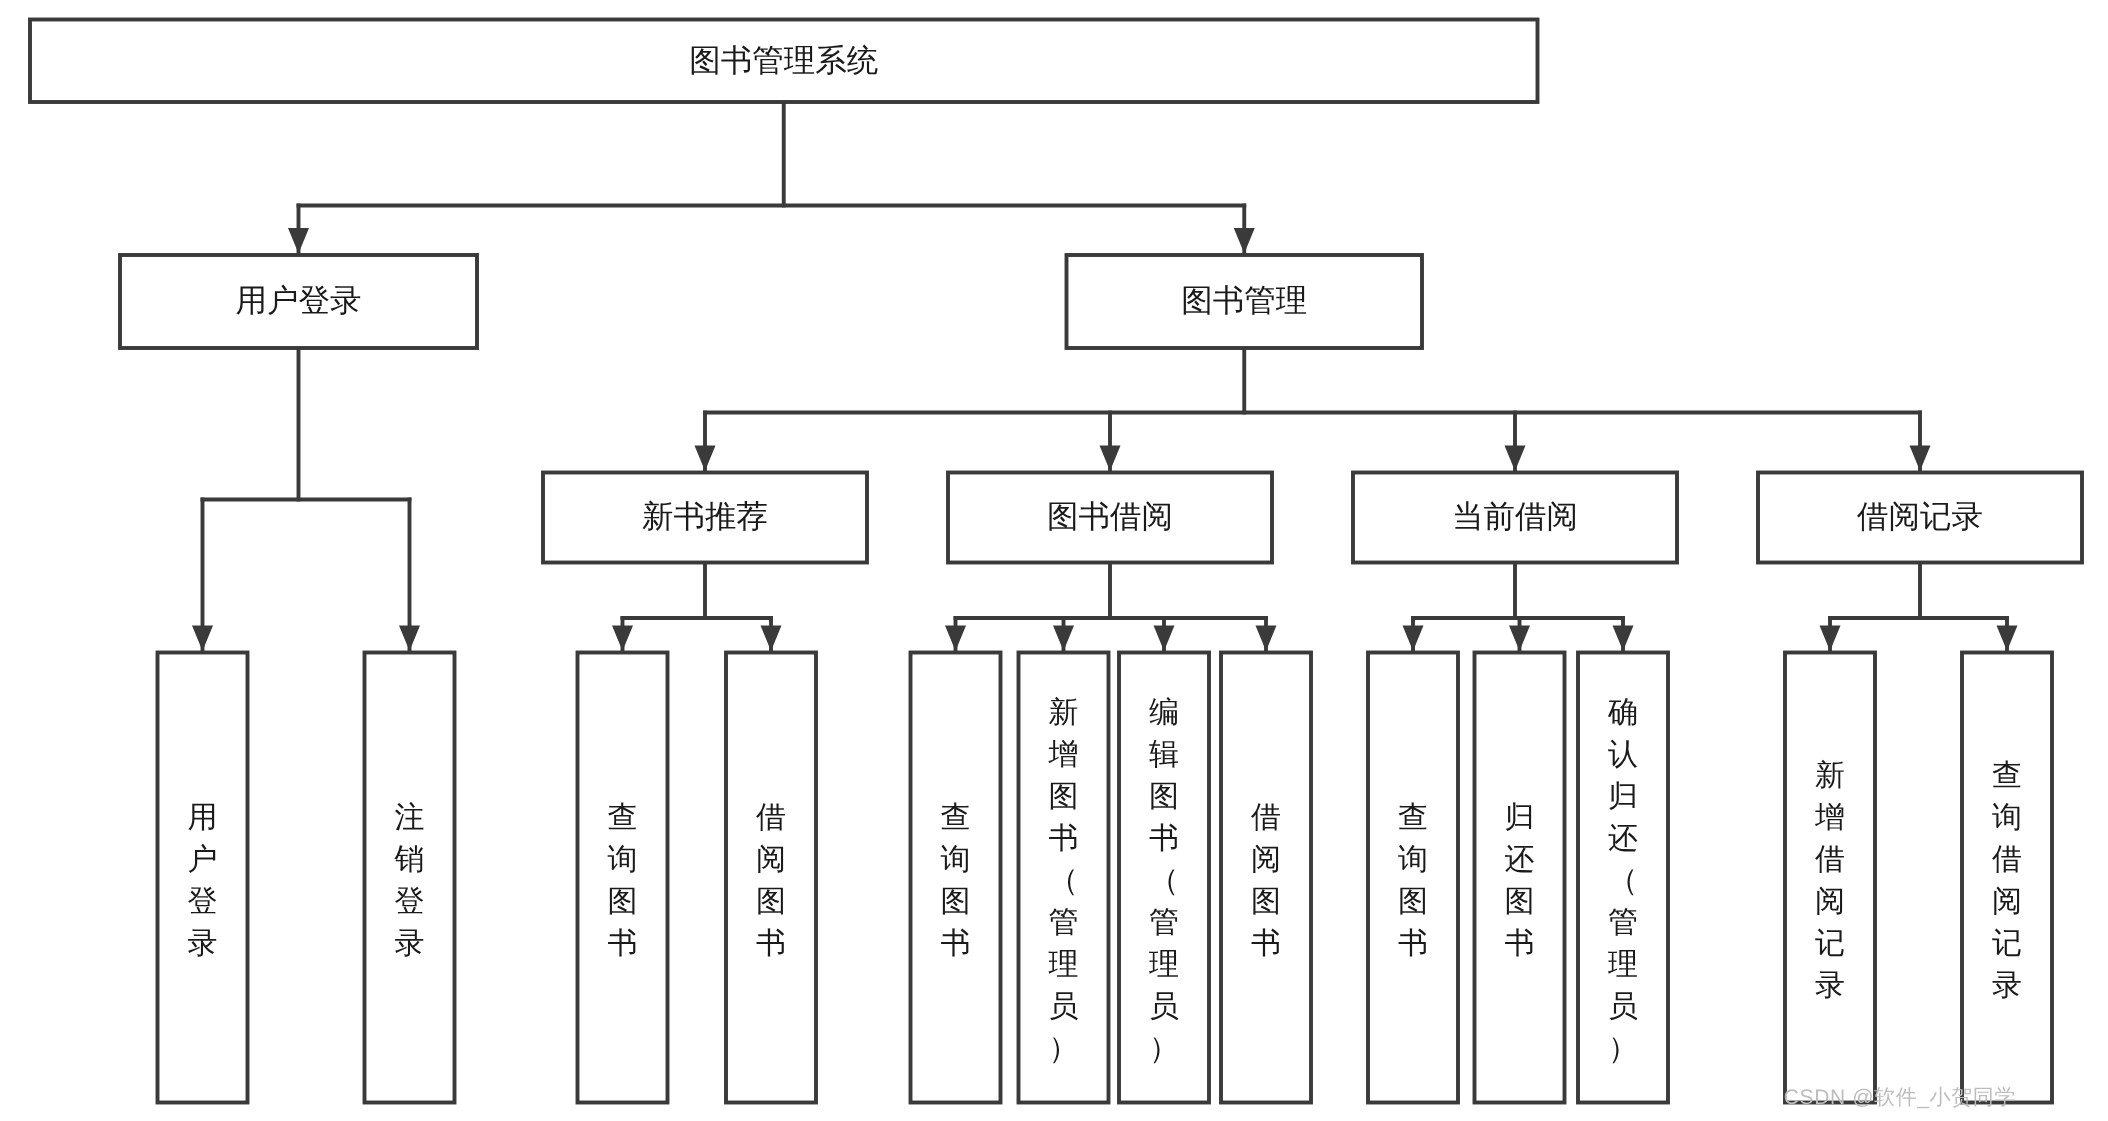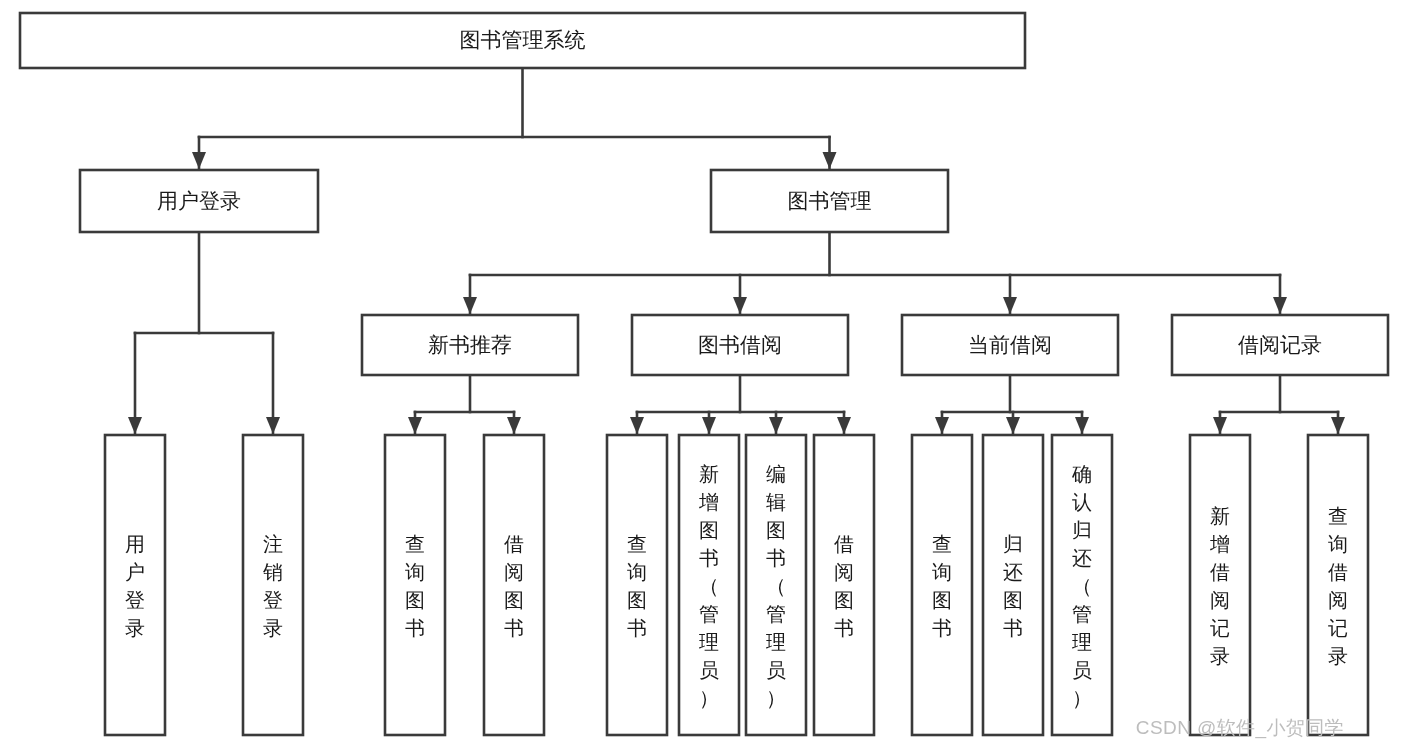--- a/index.html
+++ b/index.html
@@ -52,21 +52,21 @@
     font-family: "Liberation Sans", "DejaVu Sans", sans-serif;
     font-size: 20px;
     fill: #1a1a1a;
     text-anchor: middle;
   }
   .watermark-text {
     position: absolute;
     right: 14px;
     bottom: 6px;
     font-family: "Liberation Sans", "DejaVu Sans", sans-serif;
-    font-size: 19px;
+    font-size: 14px;
     color: #bdbdbd;
     letter-spacing: 0.4px;
     white-space: nowrap;
     pointer-events: none;
   }
 </style>
 </head>
 <body>
 
 <div id="diagram-root">

